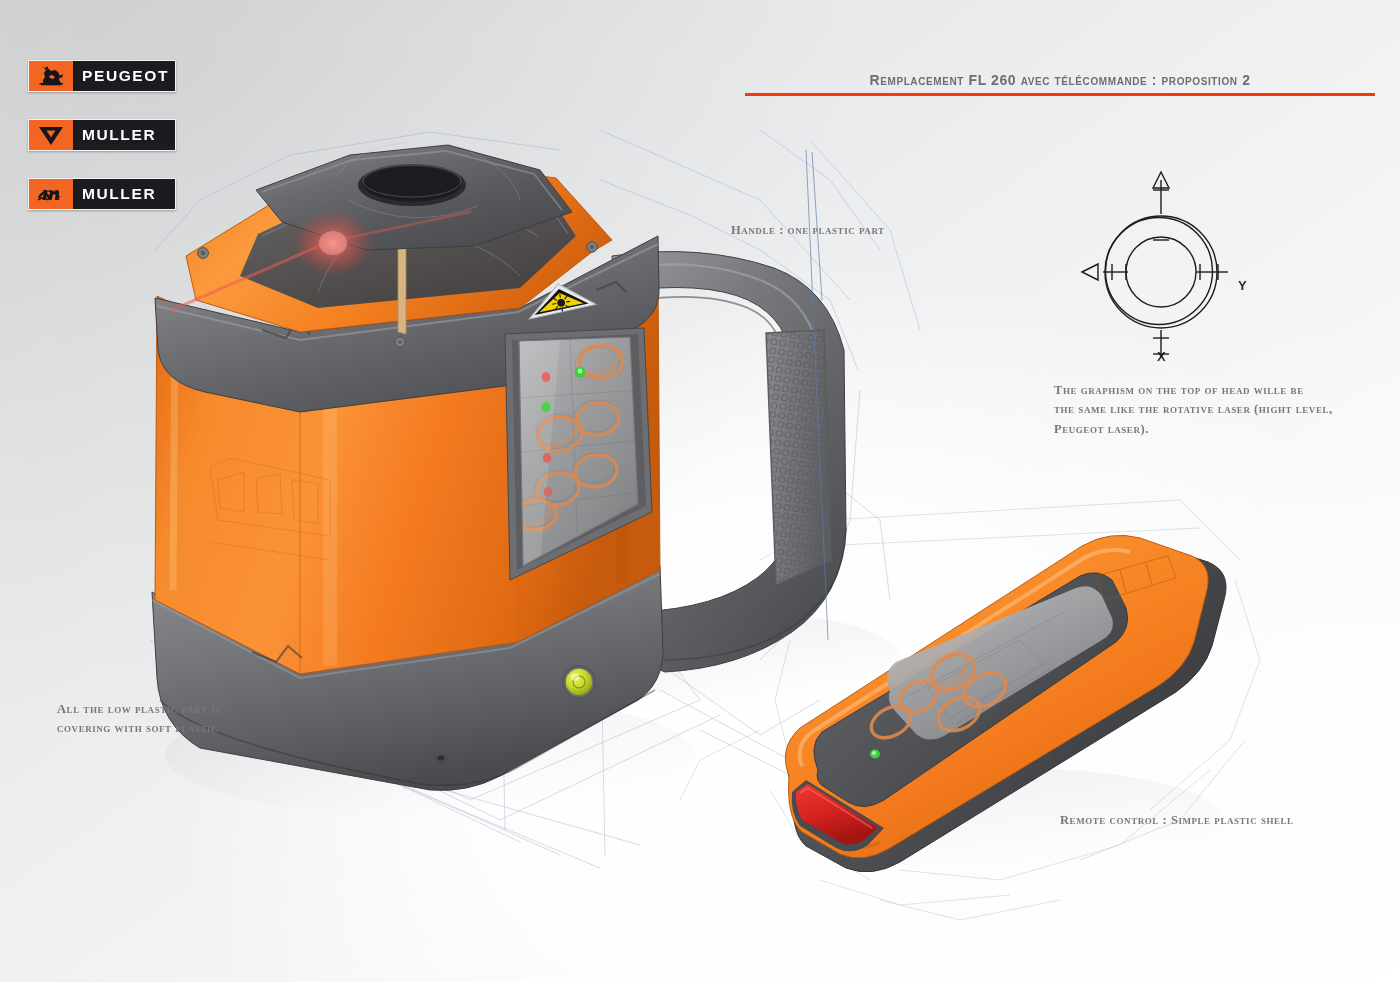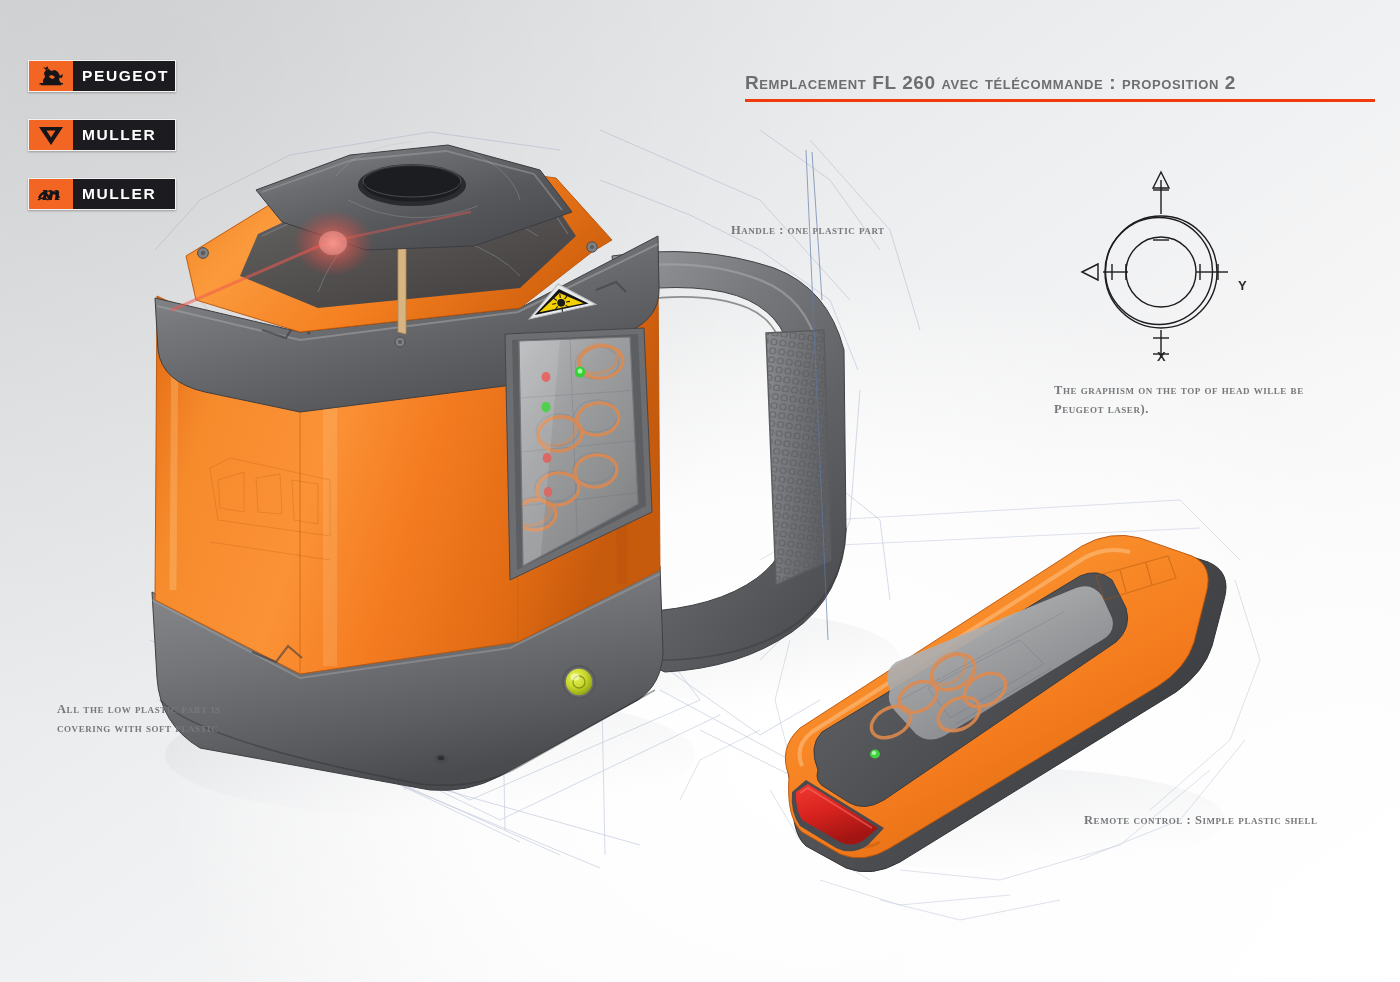--- a/index.html
+++ b/index.html
@@ -41,38 +41,38 @@
   .logo-name{
     flex:1; display:flex; align-items:center; padding-left:9px;
     color:#ffffff; font-size:15.5px; font-weight:bold; letter-spacing:1.6px;
     font-family:"Liberation Sans", sans-serif;
   }
   .logo-mark svg{ display:block; }
 
   
   #header{ position:absolute; left:745px; top:72px; width:630px; z-index:40; }
   #header-title{
-    text-align:left; color:#6d6e70;
-    font-size:19px; font-weight:bold; letter-spacing:.6px;
+    text-align:center; color:#6d6e70;
+    font-size:14px; font-weight:bold; letter-spacing:.6px;
     font-variant:small-caps; white-space:nowrap;
     font-family:"Liberation Sans", sans-serif;
   }
   #header-rule{ margin-top:5px; height:3px; background:#f03c0c; width:100%; }
 
   
   .anno{
     position:absolute; color:#77787b; font-size:12.5px;
     font-variant:small-caps; font-weight:600; letter-spacing:.55px;
     line-height:1.55; z-index:38;
     font-family:Liberation Serif, serif;
   }
   #anno-handle{ left:731px; top:221px; }
   #anno-graphism{ left:1054px; top:381px; width:320px; }
   #anno-soft{ left:57px; top:700px; width:250px; }
-  #anno-remote{ left:1060px; top:811px;margin-left:24px; }
+  #anno-remote{ left:1060px; top:811px; }
 
   
   #art{ position:absolute; left:0; top:0; width:1400px; height:982px; z-index:20; }
   #sketch{ position:absolute; left:0; top:0; width:1400px; height:982px; z-index:10; }
   #lead{ position:absolute; left:0; top:0; width:1400px; height:982px; z-index:30; }
 
   
   #diagram{ position:absolute; left:1040px; top:168px; width:240px; height:205px; z-index:36; }
   .dg-label{
     position:absolute; color:#2a2a2a; font-size:13px; font-weight:600;
@@ -536,20 +536,21 @@
     <path d="M121 4 L129 20 L113 20 Z" fill="none" stroke="#1d1d1f" stroke-width="1.4"></path>
     <path d="M42 104 L58 96 L58 112 Z" fill="none" stroke="#1d1d1f" stroke-width="1.4"></path>
   </svg>
   <div class="dg-label" id="dg-y">Y</div>
   <div class="dg-label" id="dg-x">X</div>
 
   <div class="anno" id="anno-handle">Handle : one plastic part</div>
 
   <div class="anno" id="anno-graphism">
     <div>The graphism on the top of head wille be</div>
+    <div>the same like the rotative laser (hight level,</div>
     <div>Peugeot  laser).</div>
   </div>
 
   <div class="anno" id="anno-soft">
     <div>All the low plastic part is</div>
     <div>covering with soft plastic</div>
   </div>
 
   <div class="anno" id="anno-remote">Remote control : Simple plastic shell</div>
 

